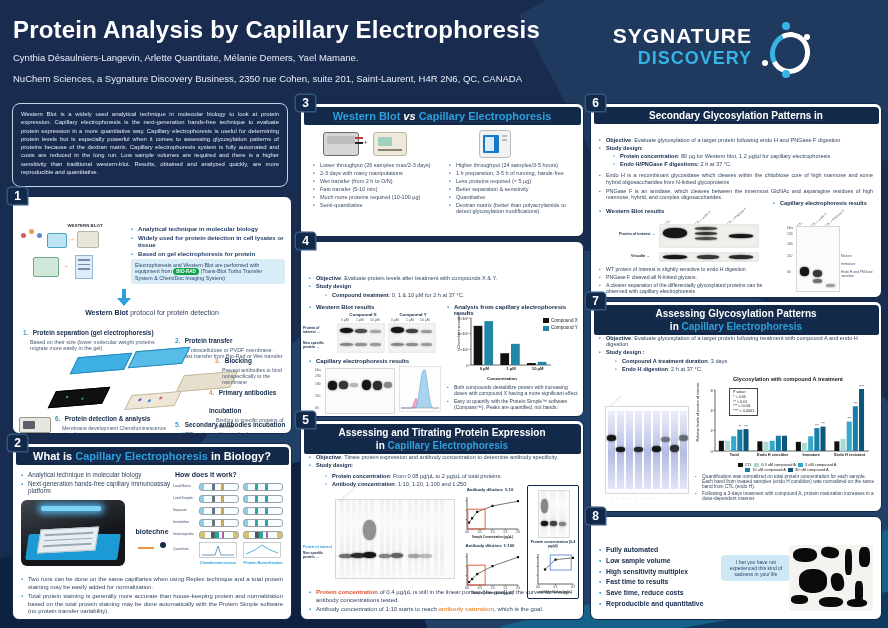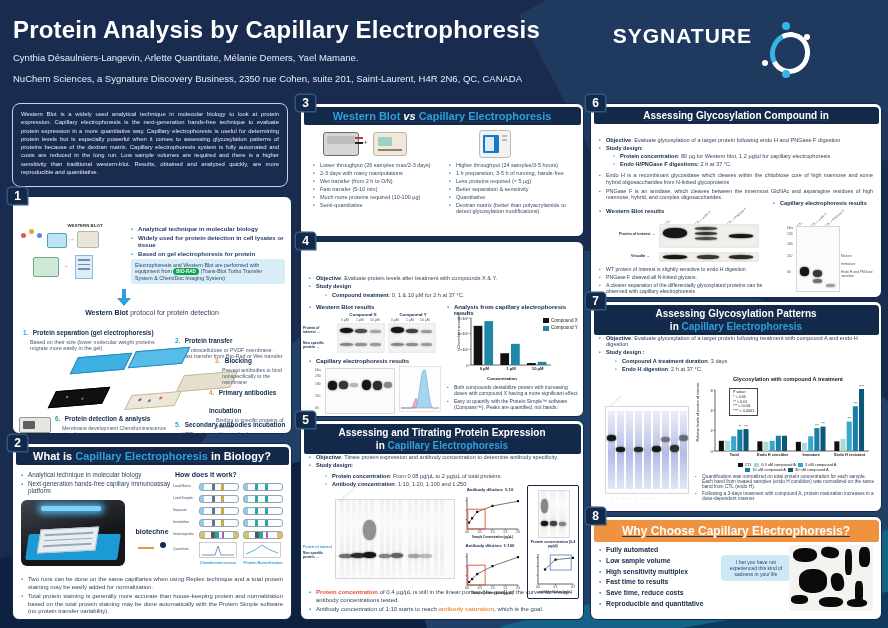--- a/index.html
+++ b/index.html
@@ -46,20 +46,21 @@
   <div class="bgshape" style="left:-140px;top:520px;width:560px;height:260px;background:#0f2140;transform:rotate(-18deg);"></div>
   <div class="bgshape" style="left:520px;top:560px;width:520px;height:220px;background:#14678e;transform:rotate(-14deg);opacity:.85;"></div>
   <div class="bgshape" style="left:640px;top:600px;width:420px;height:200px;background:#0d3a5e;transform:rotate(-10deg);"></div>
 
   <div class="p" style="left:0;top:0;width:888px;height:92px;">
     <div class="p" style="left:13px;top:16px;font-size:24px;font-weight:bold;color:#ffffff;letter-spacing:.2px;">Protein Analysis by Capillary Electrophoresis</div>
     <div class="p" style="left:13px;top:52px;font-size:9.5px;color:#e8eef8;">Cynthia Désaulniers-Langevin, Arlette Quantitate, Mélanie Demers, Yael Mamane.</div>
     <div class="p" style="left:13px;top:73px;font-size:9.5px;color:#e8eef8;">NuChem Sciences, a Sygnature Discovery Business, 2350 rue Cohen, suite 201, Saint-Laurent, H4R 2N6, QC, CANADA</div>
     <div class="p" style="left:602px;top:22px;width:230px;height:58px;">
       <div class="p" style="left:0;top:2px;width:150px;text-align:right;font-size:21px;font-weight:bold;color:#fff;letter-spacing:1px;">SYGNATURE</div>
+      <div class="p" style="left:0;top:26px;width:150px;text-align:right;font-size:18px;font-weight:bold;color:#35b4e5;letter-spacing:1px;">DISCOVERY</div>
       <div class="p" style="left:158px;top:0;width:60px;height:58px;">
         <div class="p" style="left:10px;top:10px;width:30px;height:32px;border:5px solid #fff;border-radius:50%;transform:rotate(18deg);border-left-color:#35b4e5;"></div>
         <div class="p" style="left:22px;top:0px;width:8px;height:8px;border-radius:50%;background:#35b4e5;"></div>
         <div class="p" style="left:44px;top:12px;width:6px;height:6px;border-radius:50%;background:#ffffff;"></div>
         <div class="p" style="left:22px;top:48px;width:8px;height:8px;border-radius:50%;background:#35b4e5;"></div>
         <div class="p" style="left:2px;top:38px;width:6px;height:6px;border-radius:50%;background:#ffffff;"></div>
       </div>
     </div>
   </div>
 
@@ -494,21 +495,21 @@
     </div>
     <ul class="b" style="position:absolute;left:8px;top:168px;width:266px;font-size:6px;color:#33455f;line-height:1.25;">
       <li><b style="color:#e0512f;">Protein concentration</b><span> of 0.4 µg/µL is still in the linear portion (the goal) of the curves for every antibody concentrations tested.</span></li>
       <li><span>Antibody concentration of 1:10 starts to reach </span><b style="color:#ef9340;">antibody saturation</b><span>, which is the goal.</span></li>
     </ul>
   </div>
 
   <span class="num" style="left:586px;top:95px;">6</span>
   <div class="panel" style="left:590px;top:103px;width:290px;height:193px;">
     <div class="phead" style="font-size:10px;line-height:1.3;padding:2px 0;">
-      <div>Assessing Glycosylation Compound in</div>
+      <div>Secondary Glycosylation Patterns in</div>
     </div>
     <ul class="b" style="position:absolute;left:8px;top:33px;width:276px;font-size:5.6px;color:#33455f;">
       <li><b class="lbl">Objective</b><span>: Evaluate glycosylation of a target protein following endo H and PNGase F digestion</span></li>
       <li><b class="lbl">Study design:</b></li>
     </ul>
     <ul class="b sub" style="position:absolute;left:22px;top:49px;width:260px;font-size:5.6px;color:#33455f;">
       <li><b class="lbl">Protein concentration</b><span>: 80 µg for Western blot, 1.2 µg/µl for capillary electrophoresis</span></li>
       <li><b class="lbl">Endo H/PNGase F digestions:</b><span> 2 h at 37 °C.</span></li>
     </ul>
     <ul class="b j" style="position:absolute;left:8px;top:68px;width:274px;font-size:5.4px;color:#33455f;line-height:1.25;">
@@ -666,21 +667,20 @@
       <span><span class="swatch" style="width: 5px; height: 4px; background: rgb(13, 86, 124);"></span><span>30 uM compound A</span></span>
     </div>
     <ul class="b" style="position:absolute;left:104px;top:172px;width:180px;font-size:4.8px;color:#33455f;">
       <li>Quantification was normalized on total protein concentration for each sample. Each band from treated samples (endo H condition) was normalized on the same band from CTL (endo H).</li>
       <li>Following a 3-days treatment with compound A, protein maturation increases in a dose-dependent manner.</li>
     </ul>
   </div>
 
   <span class="num" style="left:586px;top:508px;">8</span>
   <div class="panel" style="left:590px;top:516px;width:290px;height:102px;">
-    <div class="phead" style="background:#ef9340;font-size:12px;padding:4px 0;">Why Choose Capillary Electrophoresis?</div>
     <ul class="b" style="position:absolute;left:8px;top:30px;width:130px;font-size:6.8px;font-weight:bold;color:#13294a;line-height:1.0;">
       <li style="margin-bottom:4px;">Fully automated</li>
       <li style="margin-bottom:4px;">Low sample volume</li>
       <li style="margin-bottom:4px;">High sensitivity multiplex</li>
       <li style="margin-bottom:4px;">Fast time to results</li>
       <li style="margin-bottom:4px;">Save time, reduce costs</li>
       <li>Reproducible and quantitative</li>
     </ul>
     <div class="p" style="left:130px;top:38px;width:62px;background:#cfe8f6;border-radius:4px;padding:4px 4px;font-size:5px;color:#2c4468;text-align:center;">I bet you have not experienced this kind of sadness in your life</div>
 

